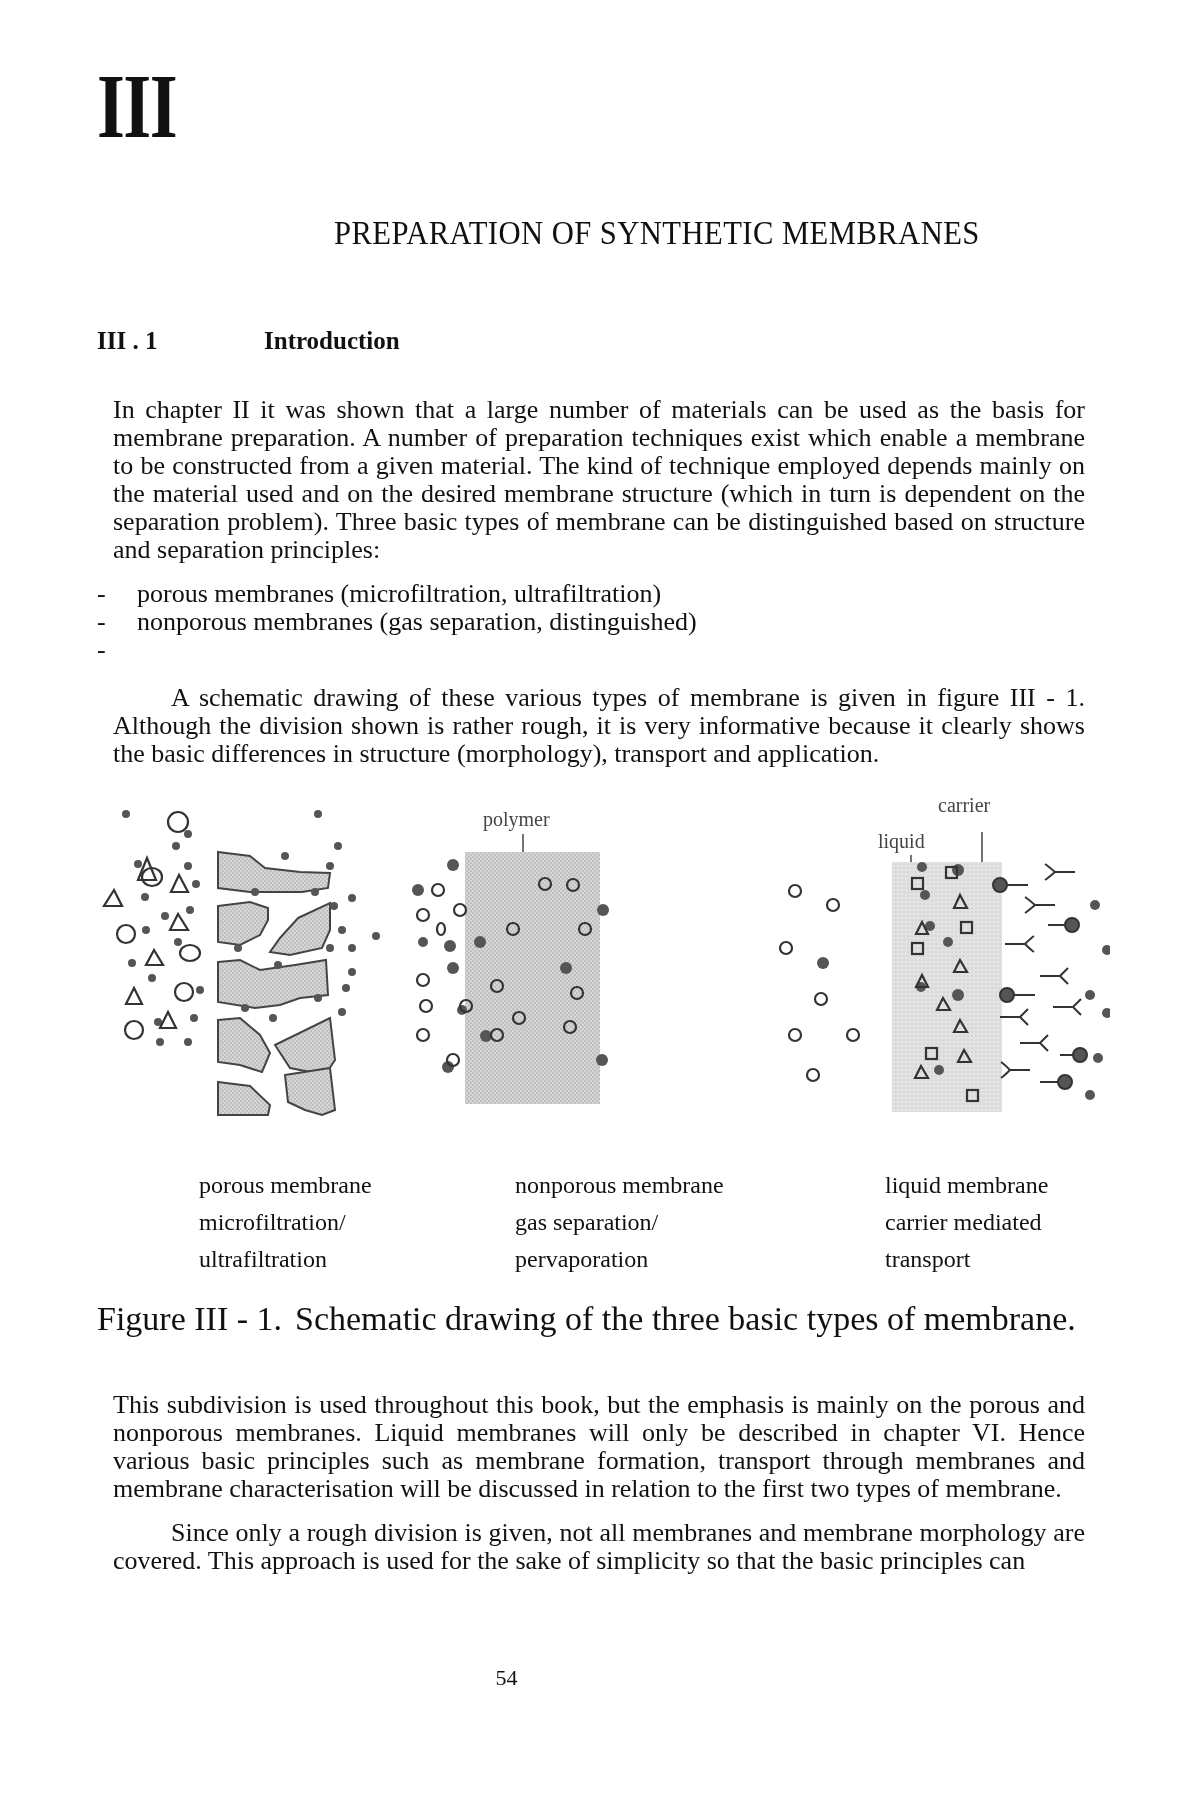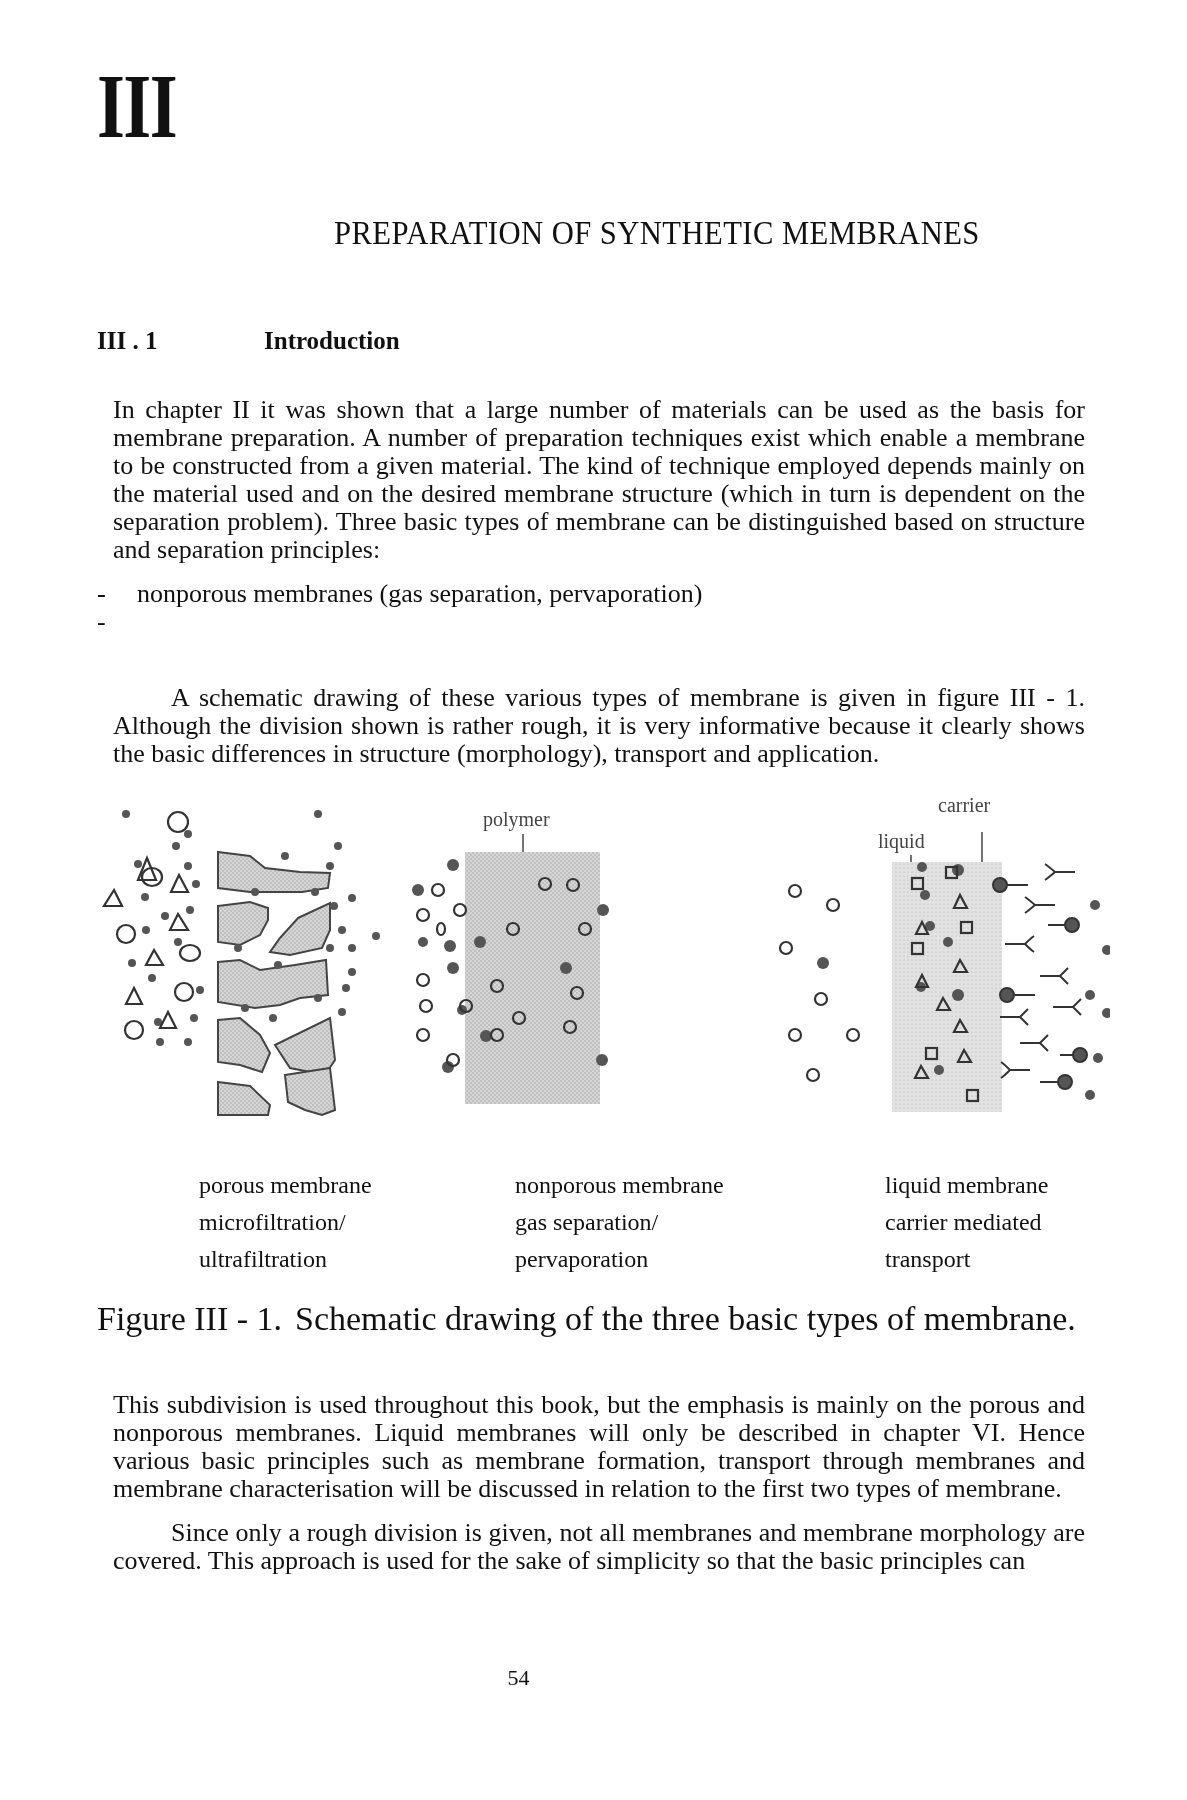--- a/index.html
+++ b/index.html
@@ -12,37 +12,37 @@
   .para { left:97px; width:1004px; font-size:26px; line-height:28px; text-align:justify; text-align-last:left; }
   .para p { margin:16px; }
   .indent { text-indent:58px; }
   .bullets { list-style:none; margin:0; padding:0; }
   .bullets li { position:relative; padding-left:40px; }
   .bullets li .dash { position:absolute; left:0; }
   .caption-col { font-size:24px; line-height:24px; white-space:nowrap; }
   .caption-col div { margin:13px; }
   .figcap { left:97px; top:1300px; font-size:34px; white-space:nowrap; }
   .figcap .lbl { display:inline-block; width:198px; }
-  .pagenum { left:12px; width:1013px; top:1665px; text-align:center; font-size:22px; }
+  .pagenum { left:0; width:1013px; top:1665px; text-align:center; font-size:22px; }
   svg text { font-family:"Liberation Serif", serif; }
 </style>
 </head>
 <body>
 
 <div class="abs chapnum">III</div>
 <div class="abs chaptitle">PREPARATION OF SYNTHETIC MEMBRANES</div>
 
 <div class="abs secnum">III . 1</div>
 <div class="abs sectitle">Introduction</div>
 
 <div class="abs para" style="top:380px;">
   <p>In chapter II it was shown that a large number of materials can be used as the basis for membrane preparation. A number of preparation techniques exist which enable a membrane to be constructed from a given material. The kind of technique employed depends mainly on the material used and on the desired membrane structure (which in turn is dependent on the separation problem). Three basic types of membrane can be distinguished based on structure and separation principles:</p>
   <ul class="bullets">
-    <li><span class="dash">-</span></li>
-    <li><span class="dash">-</span><span>nonporous membranes (gas separation, pervaporation)</span></li>
+    <li><span class="dash">-</span><span>porous membranes (microfiltration, ultrafiltration)</span></li>
+    <li><span class="dash">-</span><span>nonporous membranes (gas separation, distinguished)</span></li>
     <li><span class="dash">-</span></li>
   </ul>
 </div>
 
 <div class="abs para" style="top:668px;">
   <p class="indent">A schematic drawing of these various types of membrane is given in figure III - 1. Although the division shown is rather rough, it is very informative because it clearly shows the basic differences in structure (morphology), transport and application.</p>
 </div>
 
 <svg class="abs" style="left:90px; top:770px;" width="1020" height="360" viewBox="0 0 1020 360">
   <defs>

